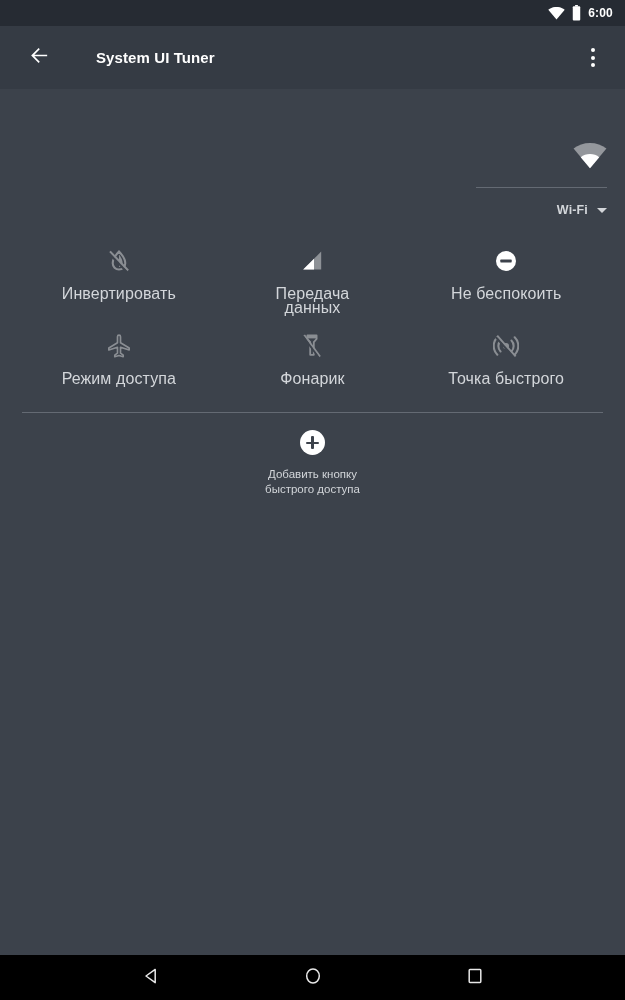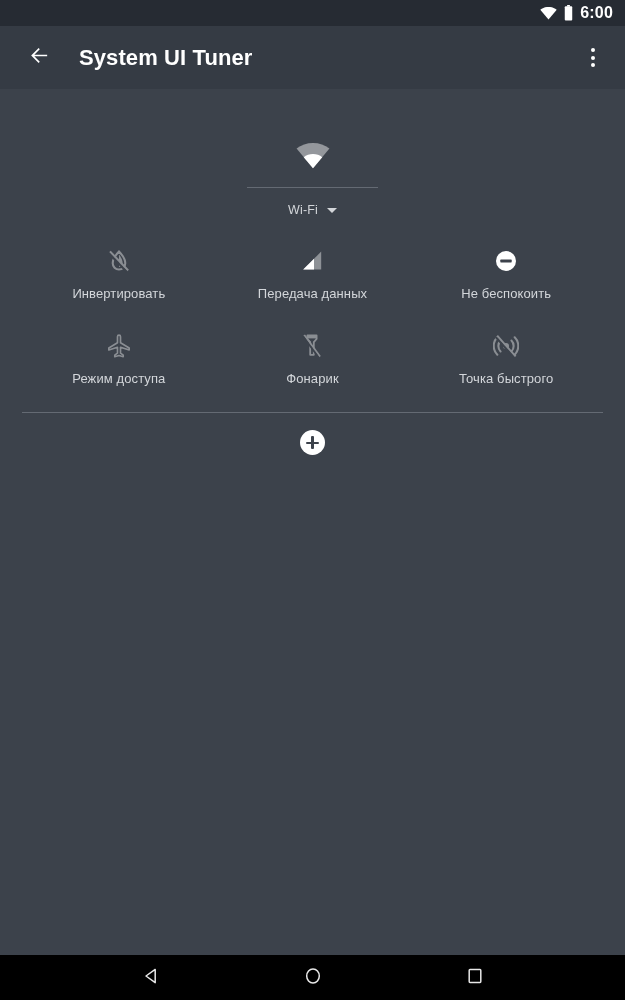--- a/index.html
+++ b/index.html
@@ -28,21 +28,21 @@
     background: #262b33;
     display: flex;
     align-items: center;
     justify-content: flex-end;
     padding-right: 12px;
     gap: 7px;
   }
   #status-bar .si { display: flex; align-items: center; }
   #status-clock {
     color: #ffffff;
-    font-size: 16px;
+    font-size: 12px;
     font-weight: bold;
     letter-spacing: 0.2px;
     line-height: 1;
     padding-bottom: 1px;
   }
 
   
   #app-bar {
     height: 63px;
     flex: 0 0 63px;
@@ -53,23 +53,23 @@
     position: relative;
   }
   #back-button {
     width: 34px; height: 34px;
     display: flex; align-items: center; justify-content: center;
     cursor: pointer;
     flex: 0 0 auto;
   }
   #app-title {
     color: #ffffff;
-    font-size: 22px;
+    font-size: 15px;
     font-weight: bold;
-    margin-left: 23px;
+    margin-left: 40px;
     letter-spacing: 0.1px;
     white-space: nowrap;
   }
   #overflow-button {
     position: absolute;
     right: 18px;
     top: 50%;
     transform: translateY(-50%);
     width: 28px; height: 34px;
     display: flex; flex-direction: column;
@@ -94,23 +94,24 @@
 
   
   #header-tiles {
     display: flex;
     padding: 0 18px;
   }
   .htile {
     flex: 1 1 0;
     display: flex;
     flex-direction: column;
-    align-items: center;
+    align-items: flex-end;
     cursor: pointer;
     padding-top: 26px;
+    font-weight: bold;
   }
   .htile-icon { height: 34px; display: flex; align-items: center; justify-content: center; }
   .htile-rule {
     width: 131px;
     height: 1px;
     background: #646a73;
     margin-top: 14px;
   }
   .htile-labelrow {
     display: flex;
@@ -151,21 +152,21 @@
     height: 30px;
     width: 30px;
     display: flex;
     align-items: center;
     justify-content: center;
   }
   .qs-icon.dim { opacity: 0.40; }
   .qs-label {
     margin-top: 11px;
     color: #d3d6da;
-    font-size: 13px;
+    font-size: 16px;
     line-height: 14px;
     text-align: center;
     letter-spacing: 0.1px;
     max-width: 130px;
   }
 
   
   #section-divider {
     height: 1px;
     background: #646a73;
@@ -347,20 +348,21 @@
         </div>
         <div class="qs-label">Точка быстрого</div>
       </div>
 
     </div>
 
     <div id="section-divider"></div>
 
     <div id="add-tile">
       <div id="add-circle"></div>
+      <div id="add-label">Добавить кнопку<br>быстрого доступа</div>
     </div>
 
   </div>
 
   <div id="nav-bar">
     <div class="nav-btn">
       <span>
         <svg width="20" height="20" viewBox="0 0 20 20">
           <path d="M14.2 3.4 L5.0 10.0 L14.2 16.6 Z" fill="none" stroke="#e8e8e8" stroke-width="1.5" stroke-linejoin="round"></path>
         </svg>

